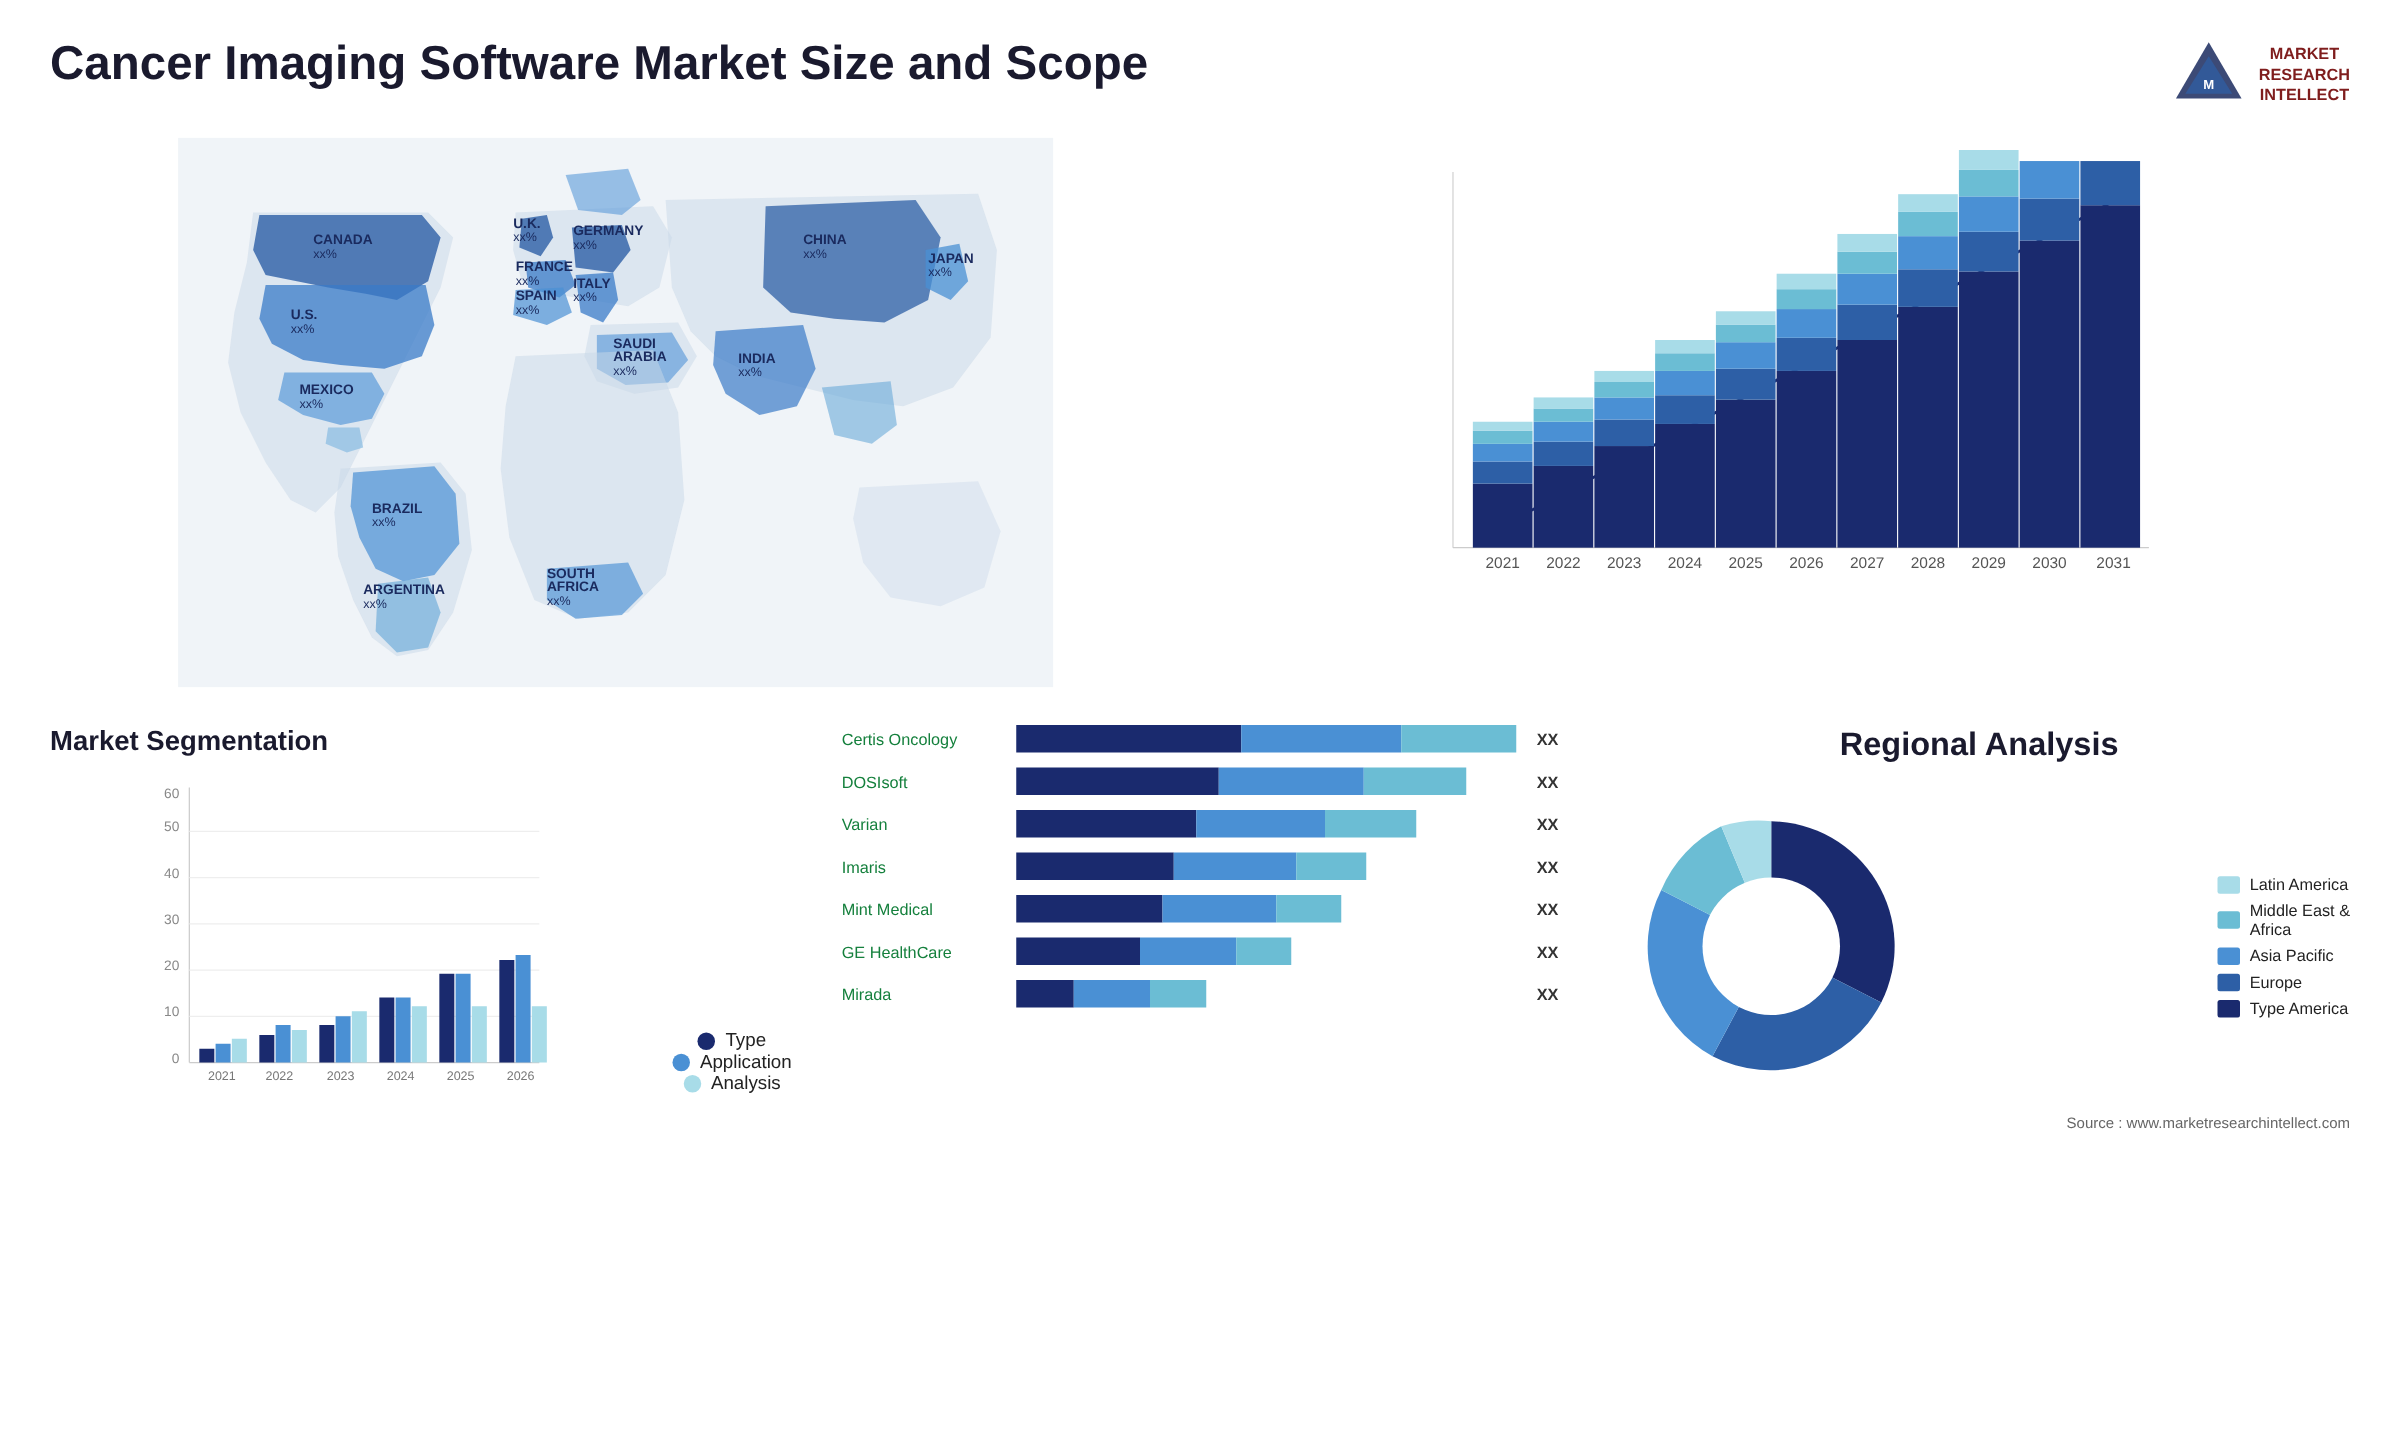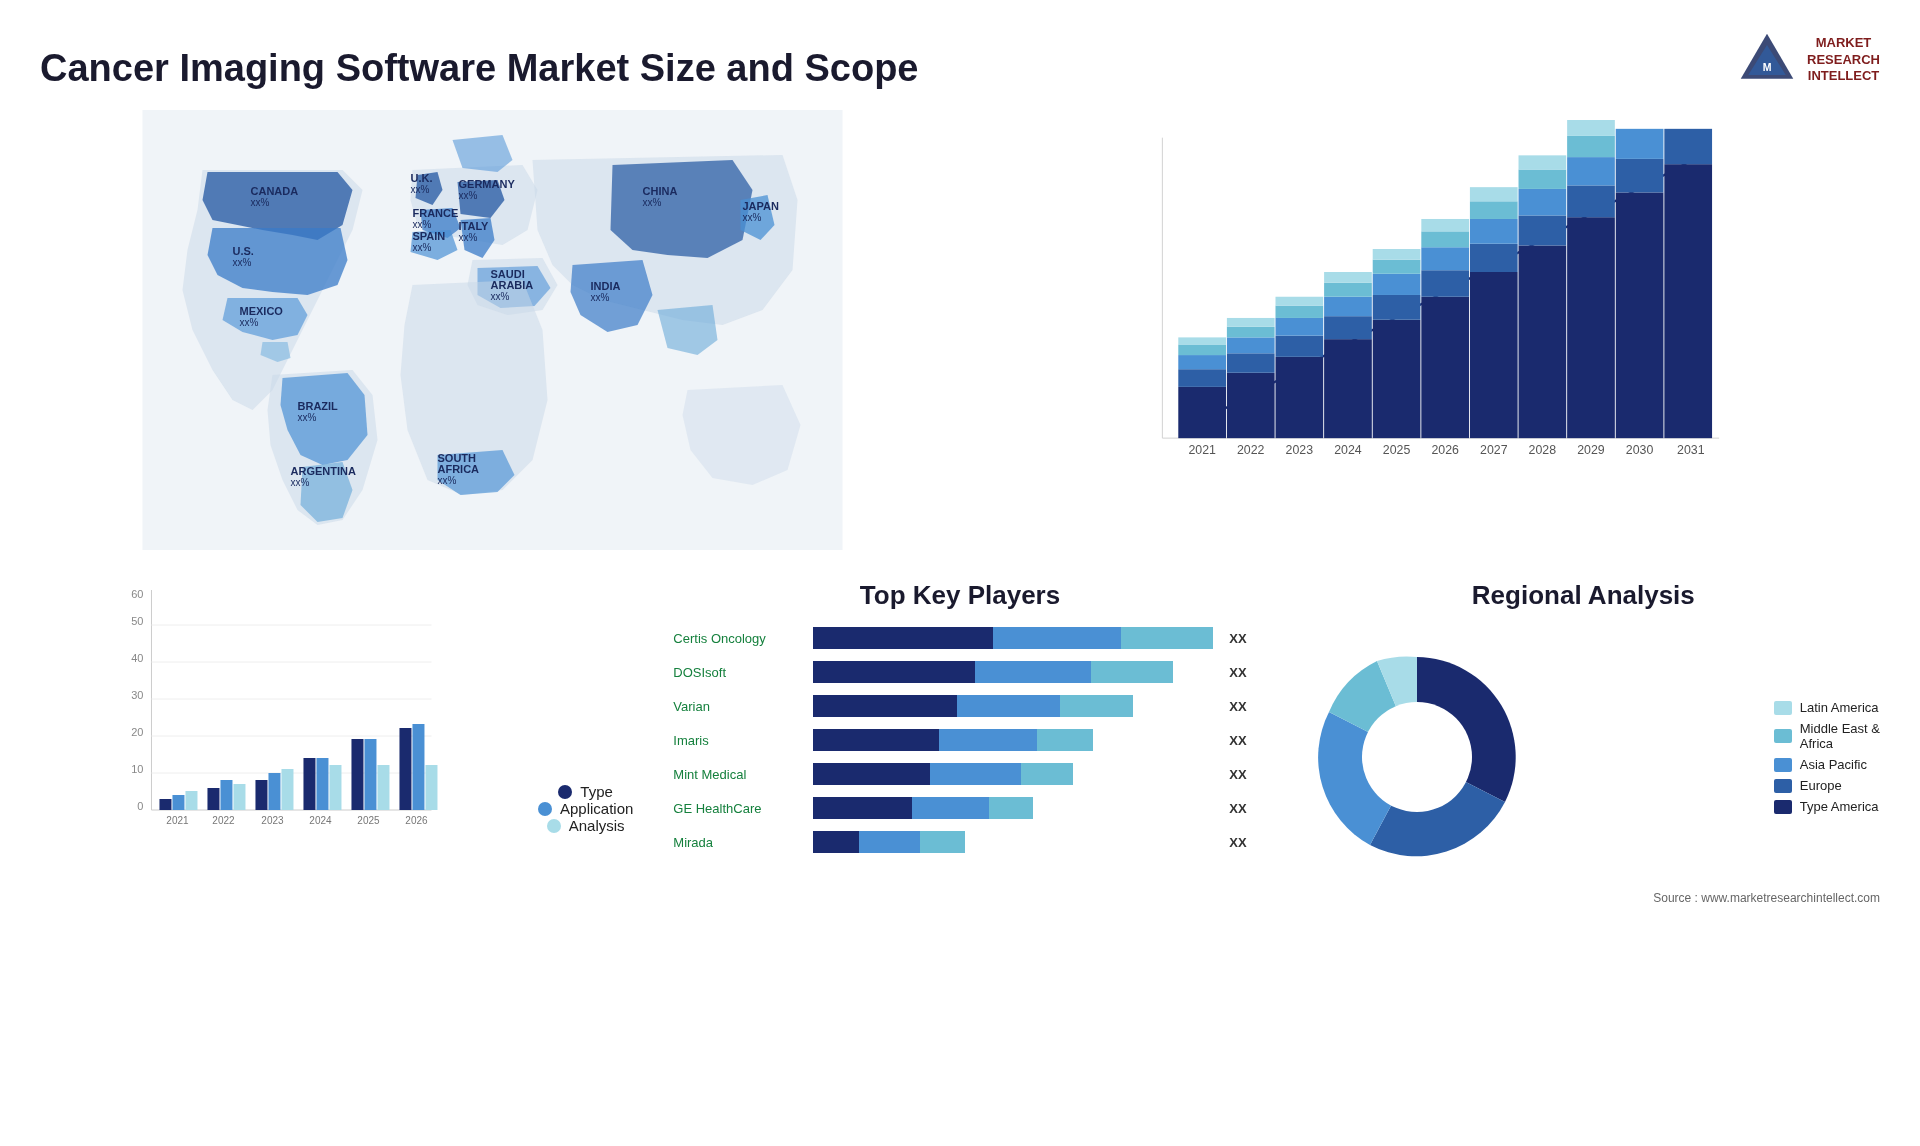--- a/index.html
+++ b/index.html
@@ -7,21 +7,21 @@
       font-family: 'Arial', sans-serif;
       background: #fff;
       width: 1920px;
       min-height: 1146px;
       padding: 30px 40px;
       color: #222;
     }
     .header {
       display: flex;
       justify-content: space-between;
-      align-items: flex-end;
+      align-items: flex-start;
       margin-bottom: 20px;
       gap: 40px;
     }
     .page-title {
       font-size: 38px;
       font-weight: 600;
       color: #1a1a2e;
     }
     .logo {
       display: flex;
@@ -386,20 +386,21 @@
         <text x="590" y="378" text-anchor="middle" font-size="14" fill="#555">2030</text>
         <text x="648" y="378" text-anchor="middle" font-size="14" fill="#555">2031</text>
       </svg>
     </div>
   </div>
 </div>
 
 <div class="bottom-section">
 
   <div>
+    <h2 class="section-title" style="text-align:left;font-size:22px;margin-bottom:14px;">Market Segmentation</h2>
     <div style="display:flex;gap:15px;align-items:flex-end;">
       <div style="flex:1;">
         <svg viewBox="0 0 340 280" xmlns="http://www.w3.org/2000/svg" style="width:100%;height:280px;">
 
           <line x1="40" y1="10" x2="40" y2="230" stroke="#ccc" stroke-width="1"></line>
           <line x1="40" y1="230" x2="320" y2="230" stroke="#ccc" stroke-width="1"></line>
 
           <text x="32" y="230" text-anchor="end" font-size="11" fill="#888">0</text>
           <text x="32" y="193" text-anchor="end" font-size="11" fill="#888">10</text>
           <text x="32" y="156" text-anchor="end" font-size="11" fill="#888">20</text>
@@ -457,21 +458,20 @@
         </div>
         <div class="legend-item">
           <div class="legend-dot" style="background:#a8dce8;"></div>
           <span>Analysis</span>
         </div>
       </div>
     </div>
   </div>
 
   <div>
-    <h2 class="section-title">Top Key Players</h2>
     <div class="players-container">
 
       <div class="player-row">
         <span class="player-name">Certis Oncology</span>
         <div class="player-bar-wrap">
           <div class="player-bar" style="width:100%">
             <div class="player-bar-seg" style="width:45%;background:#1a2a6e;"></div>
             <div class="player-bar-seg" style="width:32%;background:#4a90d4;"></div>
             <div class="player-bar-seg" style="width:23%;background:#6bbdd4;"></div>
           </div>

